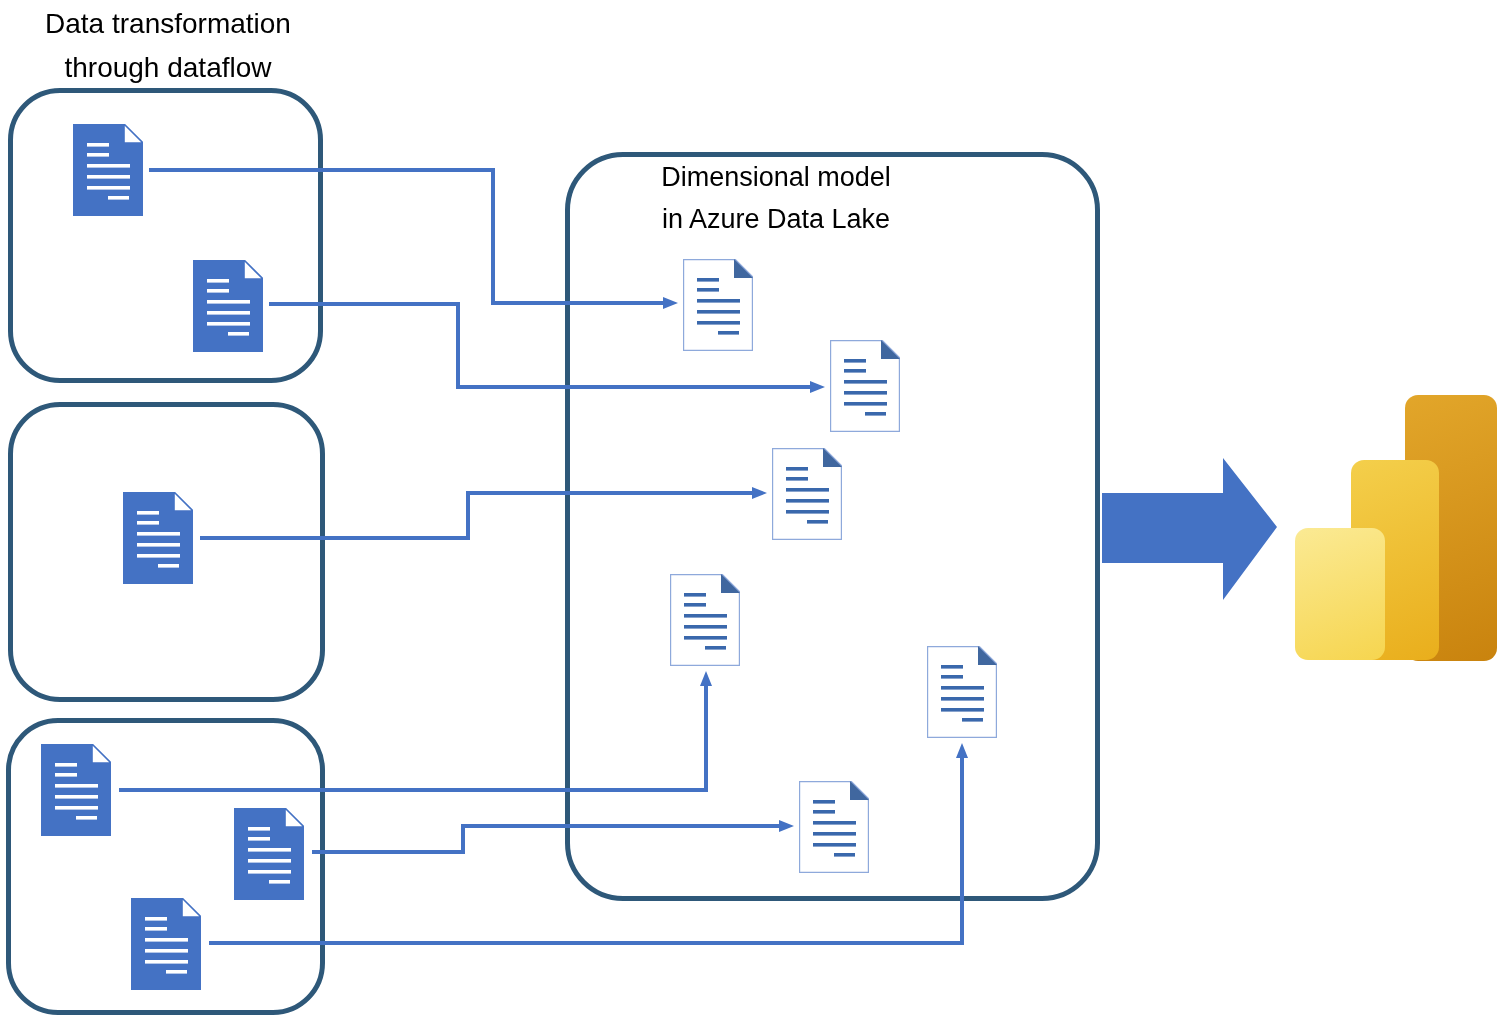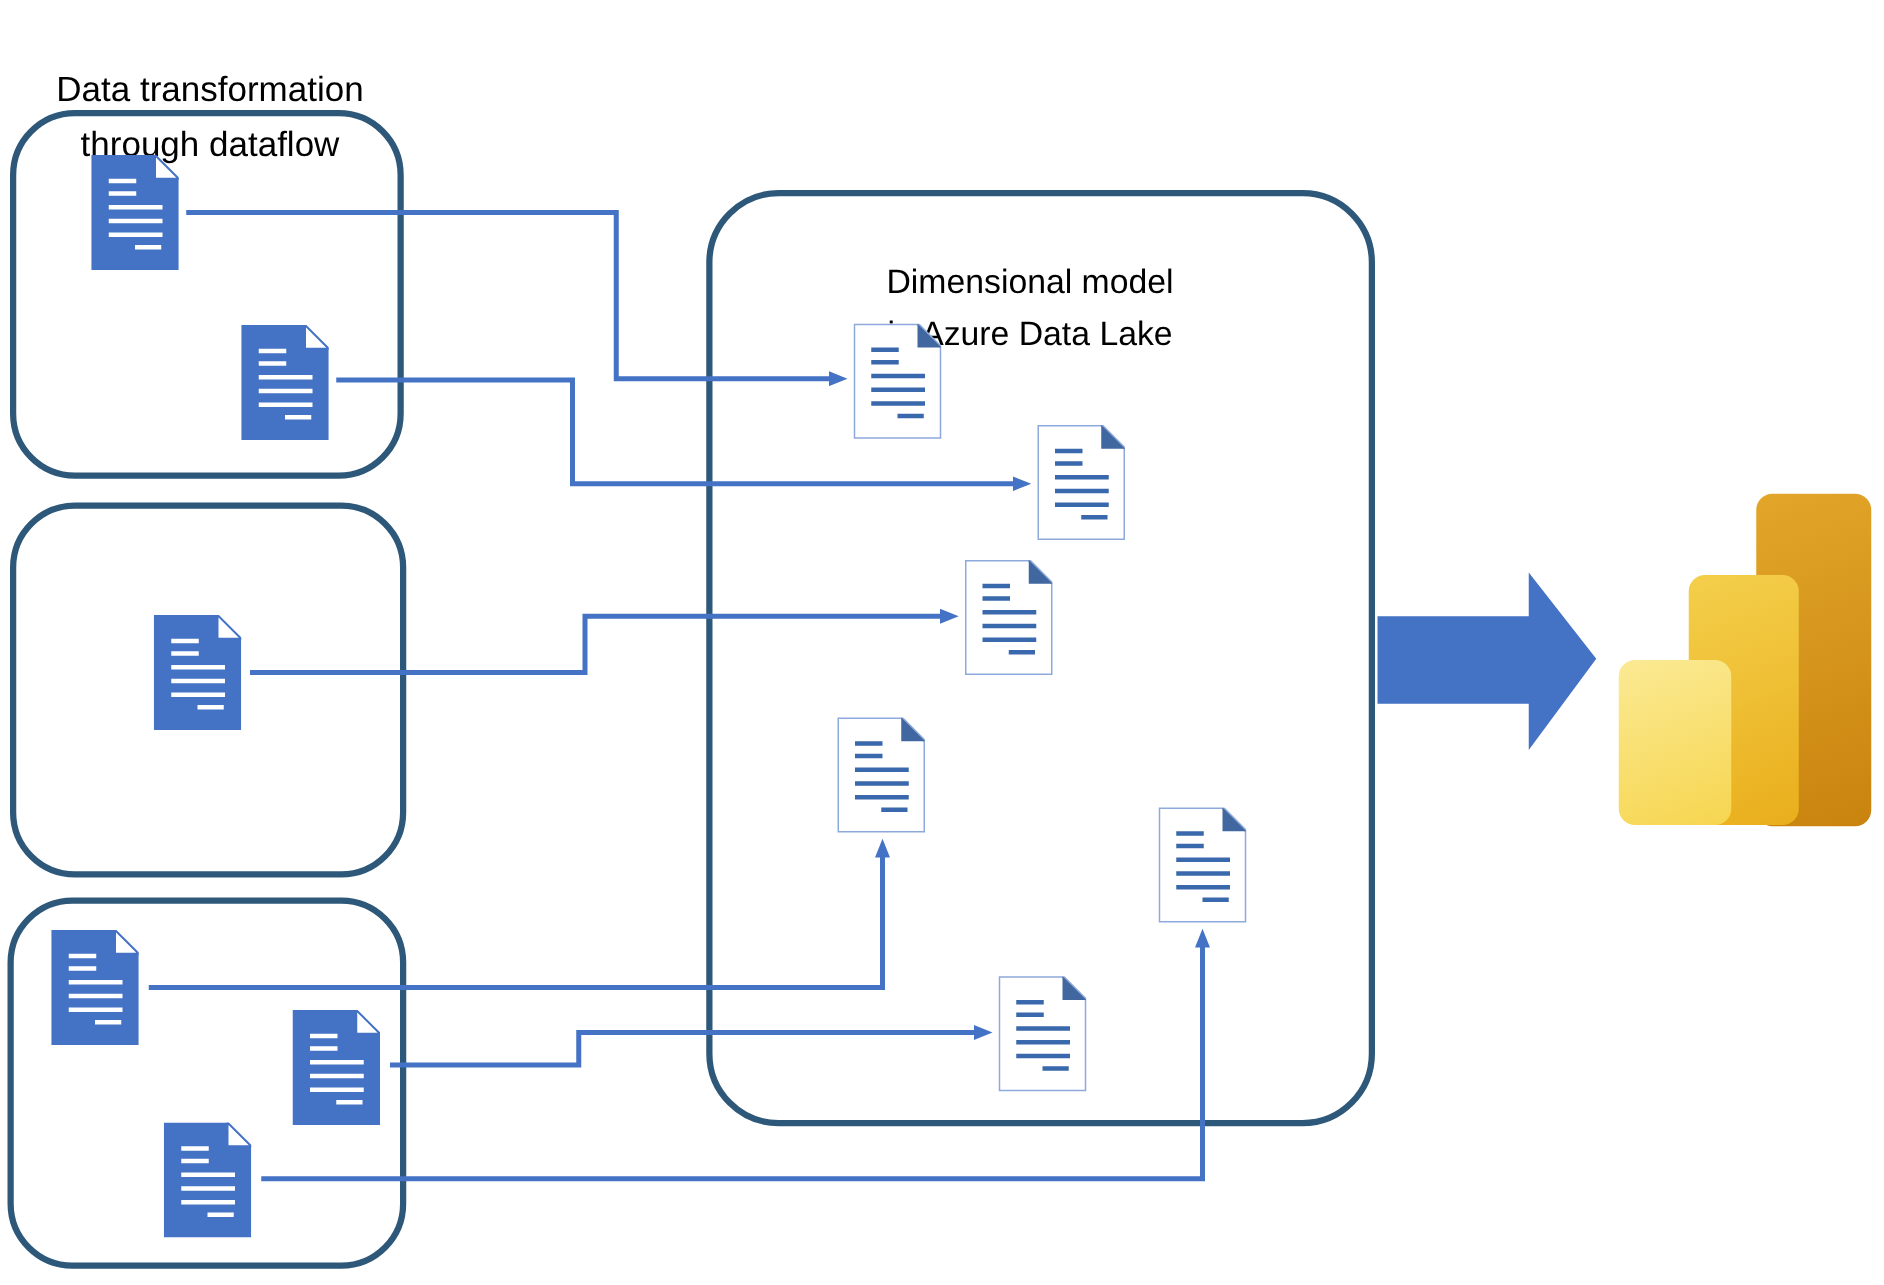--- a/index.html
+++ b/index.html
@@ -2,24 +2,24 @@
 <html style="--accent-blue: #4472C4; --box-border: #2E5879; --doc-solid-fill: #4472C4; --doc-solid-lines: #FFFFFF; --doc-outline-border: #8EA9DB; --doc-outline-lines: #3A68AC; --doc-fold-fill: #40679F; --pbi-light-top: #FBEA94; --pbi-light-bottom: #F6D54F; --pbi-gold-top: #F4CF4B; --pbi-gold-bottom: #E9AE1C; --pbi-amber-top: #E2A62A; --pbi-amber-bottom: #C9830E;"><head>
 <meta charset="utf-8">
 <style>
   html,body{margin:0;padding:0;background:#fff;}
   #canvas{
     position:relative;width:1507px;height:1028px;background:#fff;overflow:hidden;
     font-family:"Liberation Sans", sans-serif;
   }
   .title{
     position:absolute;color:#000;text-align:center;white-space:pre-line;
-    font-size:28px;line-height:44px;letter-spacing:0px;margin-top:48px;
+    font-size:28px;line-height:44px;letter-spacing:0px;
   }
   #dataflow-title{left:0px;top:2px;width:336px;}
-  #model-title{left:624px;top:156px;width:400px;font-size:27px;line-height:42px;text-align:center;}
+  #model-title{left:576px;top:156px;width:400px;font-size:27px;line-height:42px;text-align:center;}
   .gbox{
     position:absolute;border:5px solid var(--box-border);border-radius:52px;
     background:transparent;box-sizing:border-box;
   }
   .gbox.model{border-radius:58px;}
   .overlay{position:absolute;left:0;top:0;width:1507px;height:1028px;pointer-events:none;}
   .flow{stroke:var(--accent-blue);stroke-width:4;fill:none;}
   .doc{position:absolute;width:70px;height:92px;}
   .doc svg{width:100%;height:100%;display:block;}
   .pbi-bar{position:absolute;border-radius:13px;}

